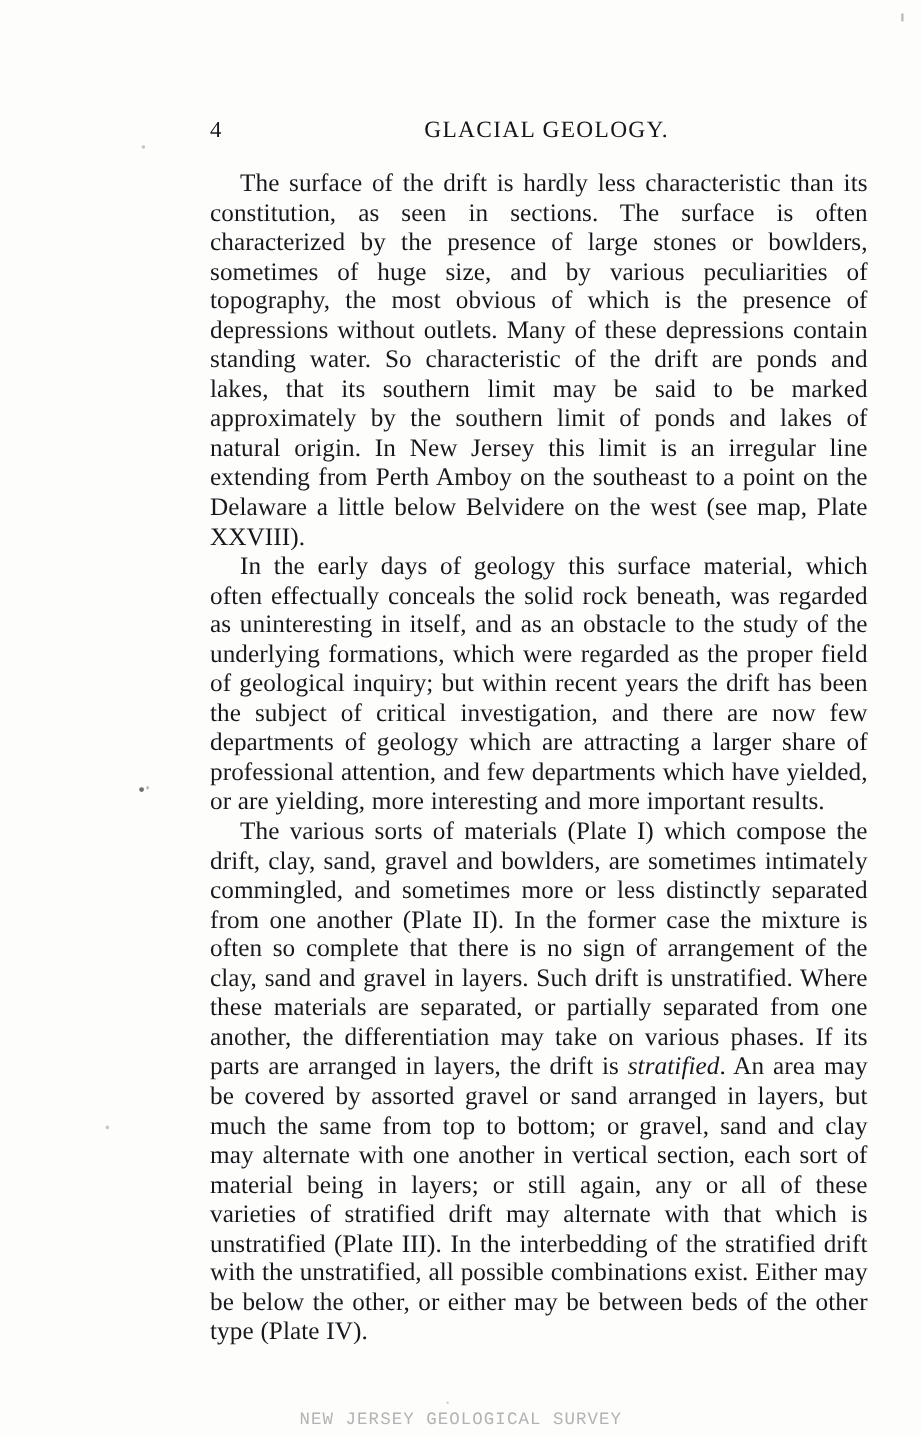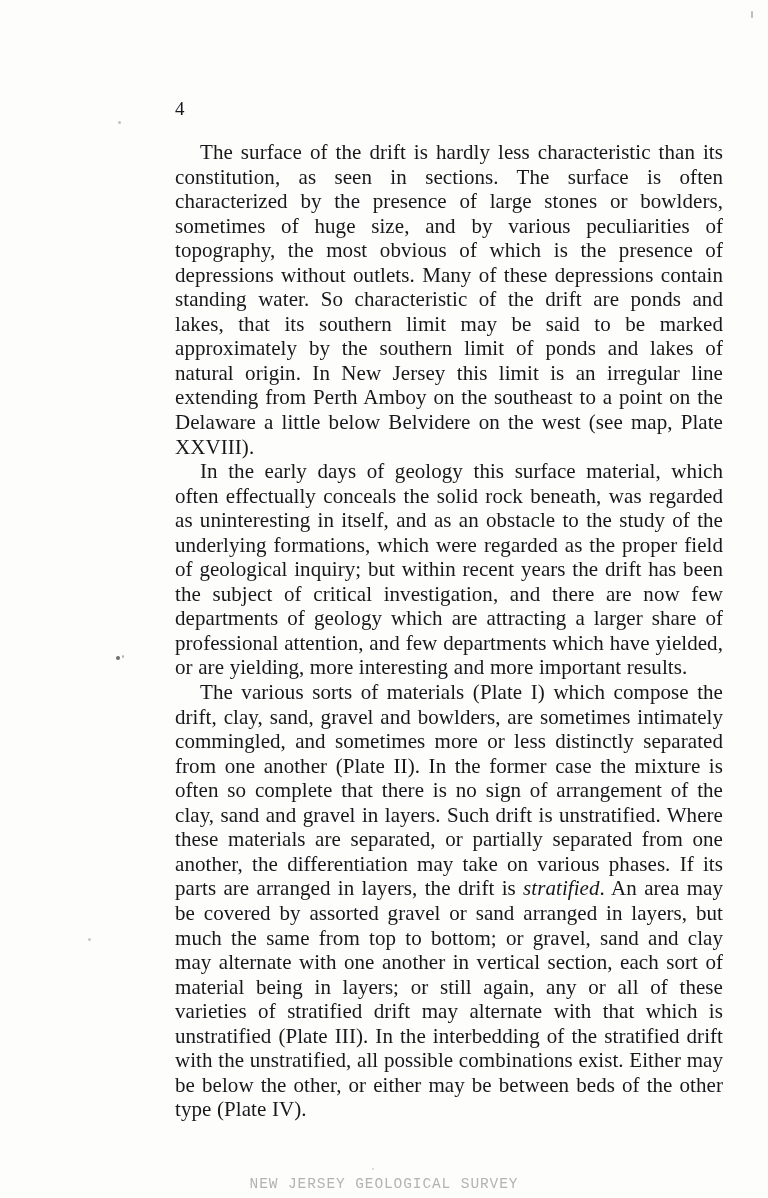--- a/index.html
+++ b/index.html
@@ -96,20 +96,21 @@
   .speck.s5 { left: 88px;  top: 938px; width: 3px;  height: 3px;  background:#c6c6c6; }
   .speck.s6 { left: 372px; top: 1168px;width: 2px;  height: 2px;  background:#cfcfcf; }
 </style>
 </head>
 <body>
 
 <div class="page">
 
   <div class="running-head">
     <span class="folio">4</span>
+    <span class="head-title">GLACIAL GEOLOGY.</span>
   </div>
 
   <div class="body-text">
 
     <p class="para">The surface of the drift is hardly less characteristic than its constitution, as seen in sections.  The surface is often characterized by the presence of large stones or bowlders, sometimes of huge size, and by various peculiarities of topography, the most obvious of which is the presence of depressions without outlets. Many of these depressions contain standing water.  So characteristic of the drift are ponds and lakes, that its southern limit may be said to be marked approximately by the southern limit of ponds and lakes of natural origin.  In New Jersey this limit is an irregular line extending from Perth Amboy on the southeast to a point on the Delaware a little below Belvidere on the west (see map, Plate XXVIII).</p>
 
     <p class="para">In the early days of geology this surface material, which often effectually conceals the solid rock beneath, was regarded as uninteresting in itself, and as an obstacle to the study of the underlying formations, which were regarded as the proper field of geological inquiry; but within recent years the drift has been the subject of critical investigation, and there are now few departments of geology which are attracting a larger share of professional attention, and few departments which have yielded, or are yielding, more interesting and more important results.</p>
 
     <p class="para"><span>The various sorts of materials (Plate I) which compose the drift, clay, sand, gravel and bowlders, are sometimes intimately commingled, and sometimes more or less distinctly separated from one another (Plate II).  In the former case the mixture is often so complete that there is no sign of arrangement of the clay, sand and gravel in layers.  Such drift is unstratified.  Where these materials are separated, or partially separated from one another, the differentiation may take on various phases.  If its parts are arranged in layers, the drift is </span><i>stratified</i><span>.  An area may be covered by assorted gravel or sand arranged in layers, but much the same from top to bottom; or gravel, sand and clay may alternate with one another in vertical section, each sort of material being in layers; or still again, any or all of these varieties of stratified drift may alternate with that which is unstratified (Plate III). In the interbedding of the stratified drift with the unstratified, all possible combinations exist.  Either may be below the other, or either may be between beds of the other type (Plate IV).</span></p>
 

